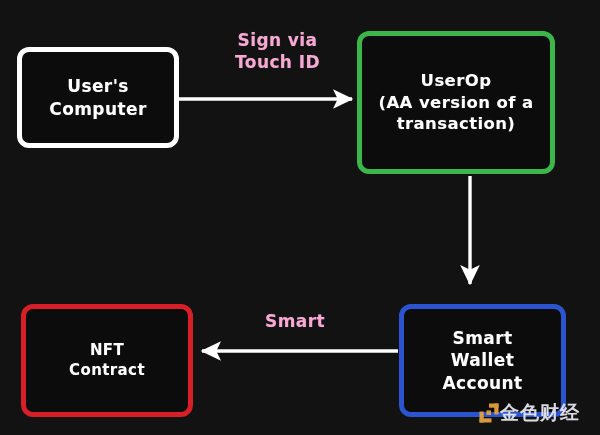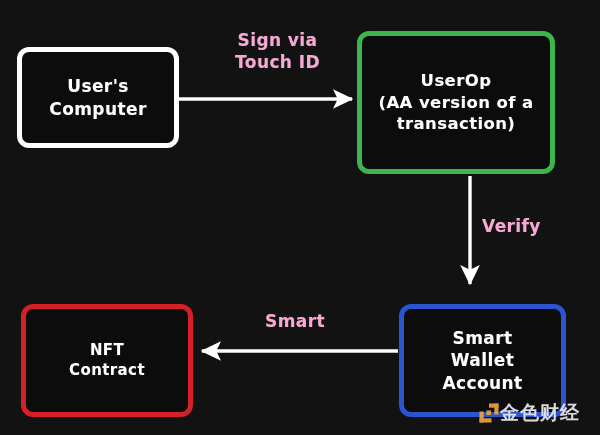--- a/index.html
+++ b/index.html
@@ -143,21 +143,20 @@
   <div class="node" id="node-nft">NFT
 Contract</div>
 
   <div class="node" id="node-wallet">Smart
 Wallet
 Account</div>
 
   <div class="edge-label" id="label-sign">Sign via
 Touch ID</div>
 
-  <div class="edge-label" id="label-verify">Verify</div>
 
   <div class="edge-label" id="label-mint">Smart</div>
 
   <div id="watermark">
     <svg width="22" height="22" viewBox="0 0 22 22" xmlns="http://www.w3.org/2000/svg">
       <rect x="11" y="1.5" width="9.5" height="4.2" fill="#e8a33d"></rect>
       <rect x="16.3" y="1.5" width="4.2" height="11" fill="#e8a33d"></rect>
       <rect x="1.5" y="9.5" width="4.2" height="11" fill="#e8a33d"></rect>
       <rect x="1.5" y="16.3" width="12" height="4.2" fill="#e8a33d"></rect>
       <rect x="8.4" y="8.4" width="4.6" height="4.6" fill="#e8a33d"></rect>

